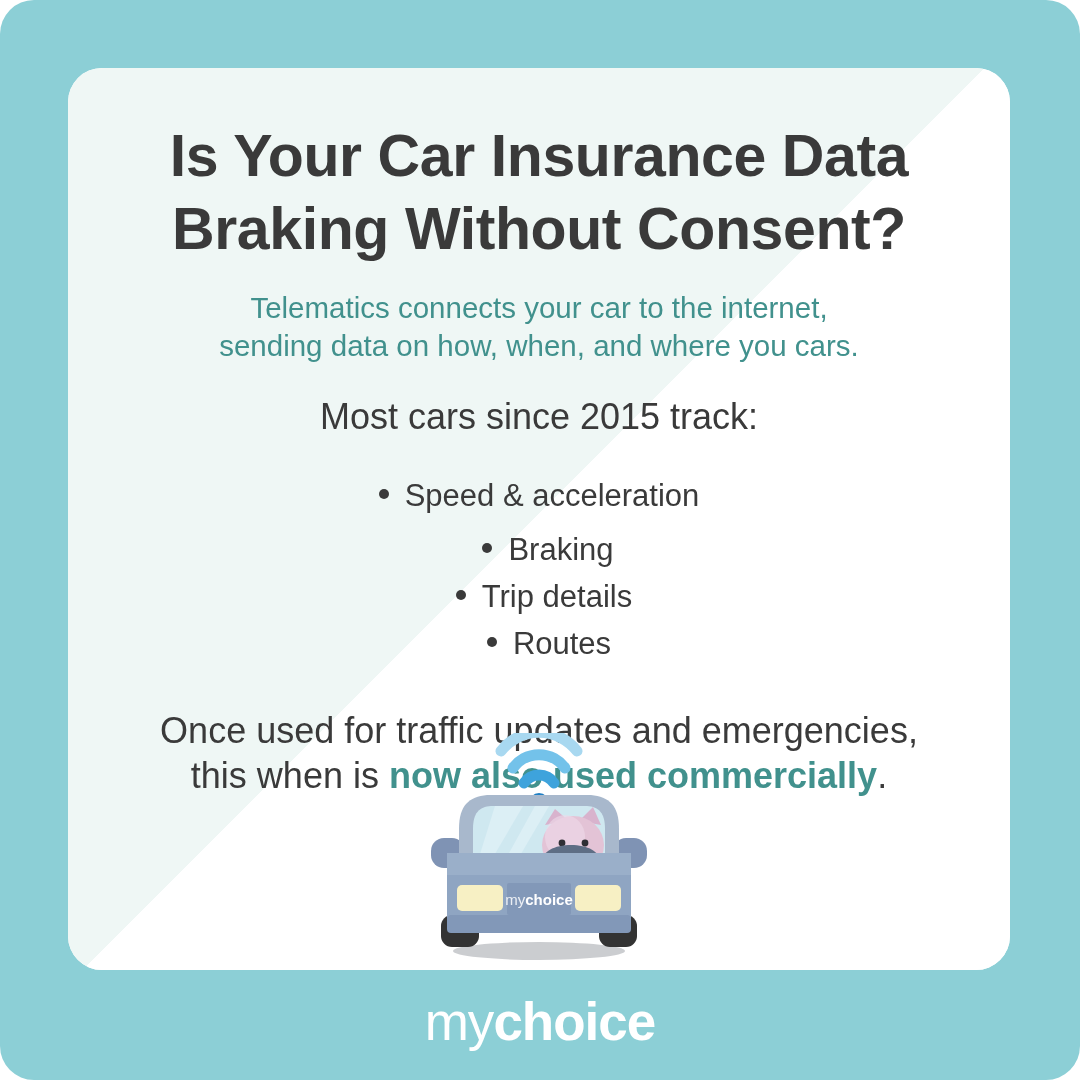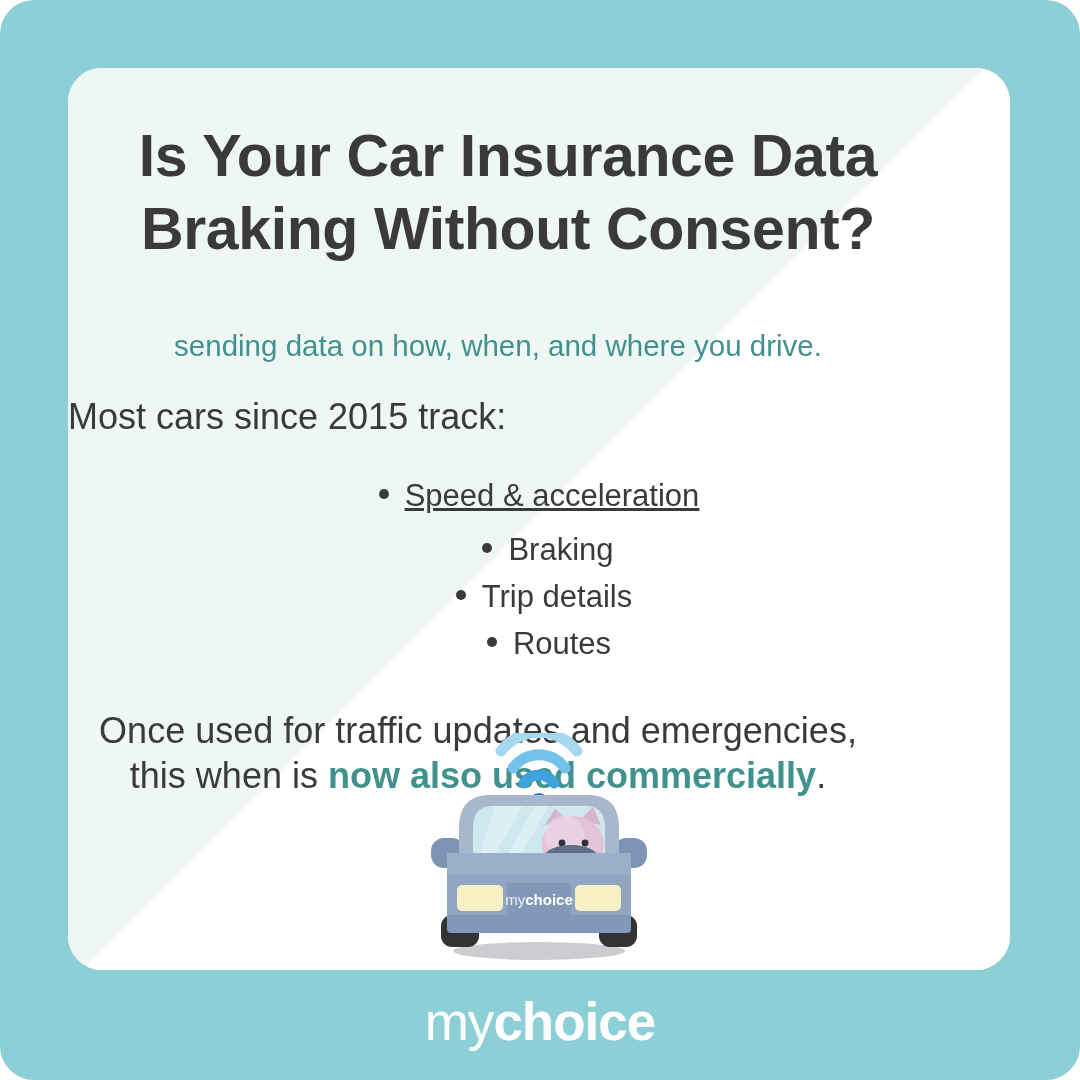--- a/index.html
+++ b/index.html
@@ -35,21 +35,21 @@
     background: linear-gradient(135deg,
                 #eff7f5 0%, #eff7f5 49.7%,
                 #ffffff 49.7%, #ffffff 100%);
     pointer-events: none;
   }
   .card-inner {
     position: absolute;
     inset: 0;
     display: flex;
     flex-direction: column;
-    align-items: flex-start;
+    align-items: center;
   }
 
   
   .title {
     margin: 0;
     padding-top: 52px;
     width: 880px;
     text-align: center;
     color: #3a3a3a;
     font-size: 59px;
@@ -94,21 +94,21 @@
     display: inline-block;
     width: 10px;
     height: 10px;
     border-radius: 50%;
     background: #3a3a3a;
     vertical-align: middle;
     position: relative;
     top: -4px;
     margin-right: 16px;
   }
-  .bullets li.indent-1 { padding-left: 0px; text-decoration: underline; }
+  .bullets li.indent-1 { padding-left: 0px; }
   .bullets li.indent-2 { padding-left: 18px; margin-top: 7px; }
   .bullets li.indent-3 { padding-left: 10px; }
   .bullets li.indent-4 { padding-left: 20px; }
 
   .closing {
     margin: 0;
     padding-top: 42px;
     width: 820px;
     text-align: center;
     color: #3a3a3a;
@@ -156,22 +156,22 @@
     <div class="card-diagonal"></div>
 
     <div class="card-inner">
 
       <h1 class="title">
         <span>Is Your Car Insurance Data</span><br>
         <span>Braking Without Consent?</span>
       </h1>
 
       <p class="subtitle">
-        <br>
-        <span>sending data on how, when, and where you drive.</span>
+        <span>Telematics connects your car to the internet,</span><br>
+        <span>sending data on how, when, and where you cars.</span>
       </p>
 
       <p class="lead">Most cars since 2015 track:</p>
 
       <ul class="bullets">
         <li class="indent-1">
           <span class="dot"></span><span>Speed &amp; acceleration</span>
         </li>
         <li class="indent-2">
           <span class="dot"></span><span>Braking</span>

